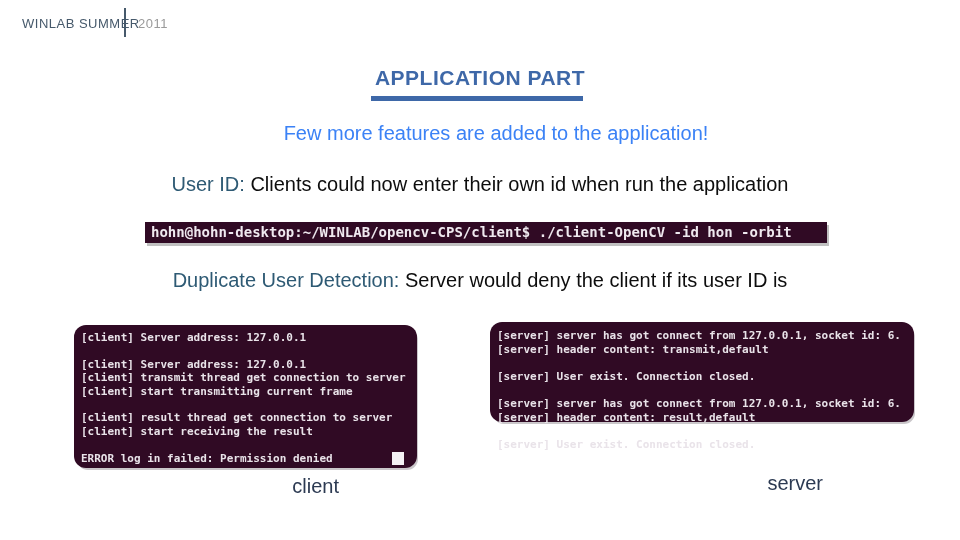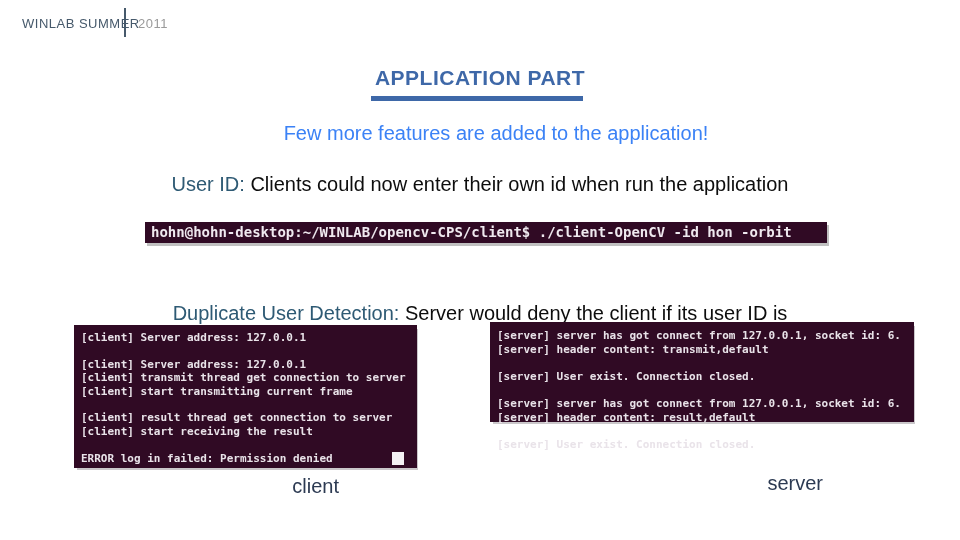--- a/index.html
+++ b/index.html
@@ -13,33 +13,33 @@
   .hdr-divider{position:absolute;left:124px;top:8px;width:2px;height:29px;background:#46596b;}
   .hdr-year{position:absolute;left:138px;top:16px;font-size:13px;color:#9a9a9a;letter-spacing:.5px;}
   
   .title{position:absolute;left:0;top:66px;width:100%;text-align:center;
          font-size:21px;font-weight:bold;color:#3e68a8;letter-spacing:.5px;}
   .title-bar{position:absolute;left:50%;top:96px;width:212px;height:5px;margin-left:-109px;background:#3e68a8;}
   
   .intro{position:absolute;left:16px;top:122px;width:100%;text-align:center;font-size:20px;color:#3b82f6;}
   .feature{position:absolute;left:0;width:100%;text-align:center;font-size:20px;color:#0d0d0d;line-height:29px;}
   .feature.userid{top:170px;}
-  .feature.dup{top:266px;margin-top:33px;}
+  .feature.dup{top:266px;}
   .feature-label{color:#2e5a74;}
   
   .strip{position:absolute;left:145px;top:222px;width:682px;height:21px;
          background:#300a24;color:#efe9ef;
          font-family:"DejaVu Sans Mono", monospace;font-size:14px;font-weight:bold;
          line-height:21px;padding-left:6px;box-sizing:border-box;
          white-space:pre;overflow:hidden;
          box-shadow:2px 3px 0 #c0c0c0;}
   
   .term{position:absolute;background:#300a24;box-sizing:border-box;
         font-family:"DejaVu Sans Mono", monospace;font-size:11px;font-weight:bold;color:#e9e3e9;
-        box-shadow:2px 3px 0 -1px #cac7ca;}
+        box-shadow:2px 3px 0 -1px #cac7ca;border-radius:12px;}
   .term.client{left:74px;top:325px;width:343px;height:143px;padding:6px 0 0 7px;}
   .term.server{left:490px;top:322px;width:424px;height:100px;padding:7px 0 0 7px;}
   .trow{height:13.4px;line-height:13.4px;white-space:pre;overflow:hidden;}
   .server .trow{height:13.6px;line-height:13.6px;}
   .cursor{position:absolute;left:318px;top:127px;width:12px;height:13px;background:#f4f1f4;}
   
   .caption{position:absolute;font-size:20px;color:#2c3a52;text-align:right;width:200px;}
   .caption.client-cap{left:139px;top:475px;}
   .caption.server-cap{left:623px;top:472px;}
 </style>

